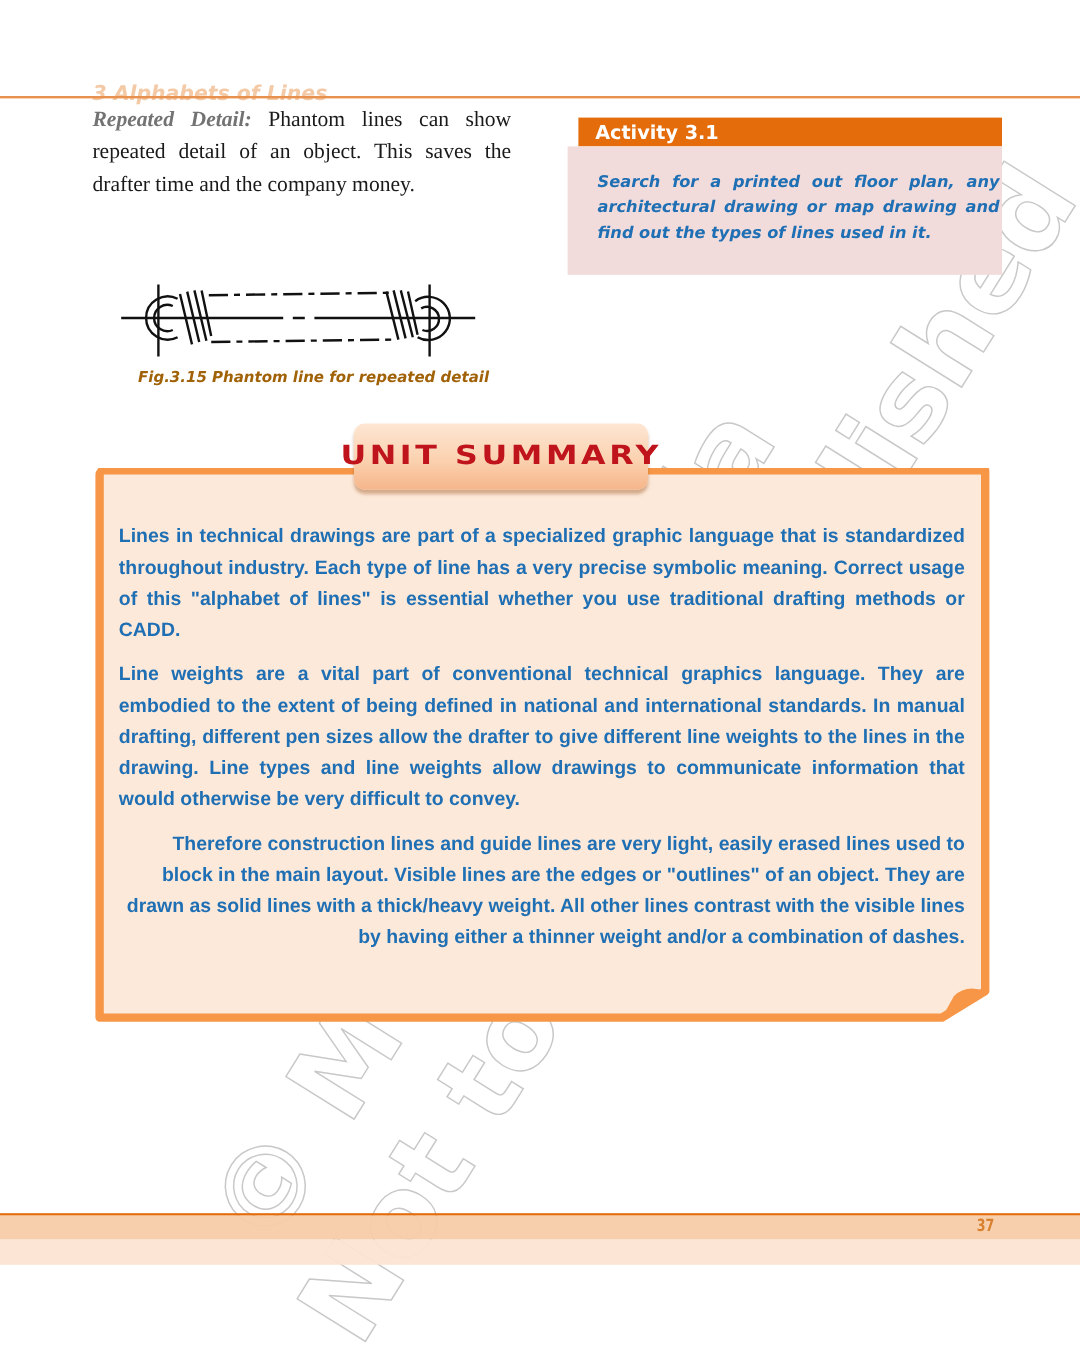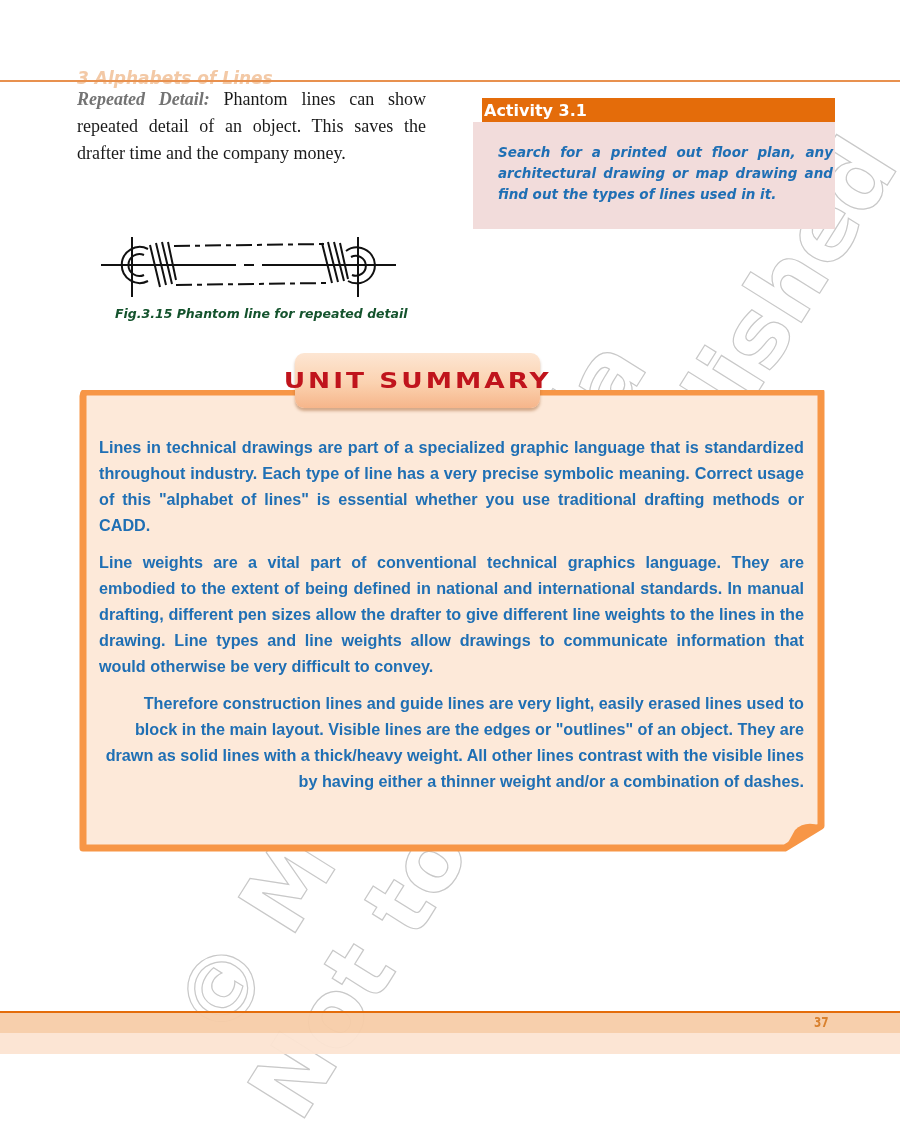--- a/index.html
+++ b/index.html
@@ -8,24 +8,24 @@
   .watermark { position:absolute; left:0; top:0; width:900px; height:1125px; pointer-events:none; z-index:1; }
 
   .running-head { position:absolute; left:77px; top:68px; font-family:"DejaVu Sans", sans-serif; font-style:italic; font-weight:bold; font-size:17px; color:#f3c9a6; z-index:3; }
   .head-rule { position:absolute; left:0; top:80px; width:900px; height:2px; background:#e8914f; z-index:3; }
 
   .left-col { position:absolute; left:77px; top:86px; width:349px; z-index:3; font-family:"Liberation Serif", serif; font-size:18px; line-height:27px; color:#1a1a1a; text-align:justify; }
   .left-col p { margin:0 0 6px 0; }
   .rd-title { color:#737373; font-weight:bold; font-style:italic; }
 
   .figure { position:absolute; left:96px; top:225px; width:310px; height:80px; z-index:3; }
-  .fig-caption { position:absolute; left:115px; top:306px; font-family:"DejaVu Sans", sans-serif; font-style:italic; font-weight:bold; font-size:12.5px; color:#14532d; z-index:3; }
+  .fig-caption { position:absolute; left:115px; top:306px; font-family:"DejaVu Sans", sans-serif; font-style:italic; font-weight:bold; font-size:12.5px; color:#a16207; z-index:3; }
 
   .activity { position:absolute; left:473px; top:98px; width:362px; height:131px; z-index:3; }
-  .activity-head { height:24px; background:#e46c0a; margin-left:9px; color:#ffffff; font-family:"DejaVu Sans", sans-serif; font-weight:bold; font-size:16px; line-height:25px; padding-left:2px; }
+  .activity-head { height:24px; background:#e46c0a; margin-left:9px; color:#ffffff; font-family:"DejaVu Sans", sans-serif; font-weight:bold; font-size:16px; line-height:25px; padding-left:14px; }
   .activity-body { background:#f2dcdb; height:107px; padding:20px 2px 0 25px; box-sizing:border-box; }
   .activity-text { font-family:"DejaVu Sans", sans-serif; font-style:italic; font-weight:bold; font-size:13.5px; line-height:21px; color:#1f6fb4; text-align:justify; text-align-last:left; }
 
   .summary-box { position:absolute; left:79px; top:390px; width:746px; height:462px; z-index:2; }
   .summary-text { position:absolute; left:99px; top:434px; width:705px; z-index:3; font-family:Liberation Sans, sans-serif; font-weight:bold; font-size:16.2px; line-height:26px; color:#1f6fb4; }
   .summary-text p { margin:0 0 11px 0; text-align:justify; }
   .summary-text p:last-child { text-align:right; }
 
   .summary-tab { position:absolute; left:295px; top:353px; width:245px; height:55px; border-radius:9px; background:linear-gradient(180deg,#fde6d3 0%,#fbd2b0 55%,#f6b58a 100%); box-shadow:0 3px 3px rgba(160,90,40,0.45); z-index:4; display:flex; align-items:center; justify-content:center; }
   .summary-tab span { font-family:"DejaVu Sans", sans-serif; font-weight:bold; font-size:22px; letter-spacing:2.5px; color:#c0141c; transform:scaleX(1.2); display:inline-block; }

